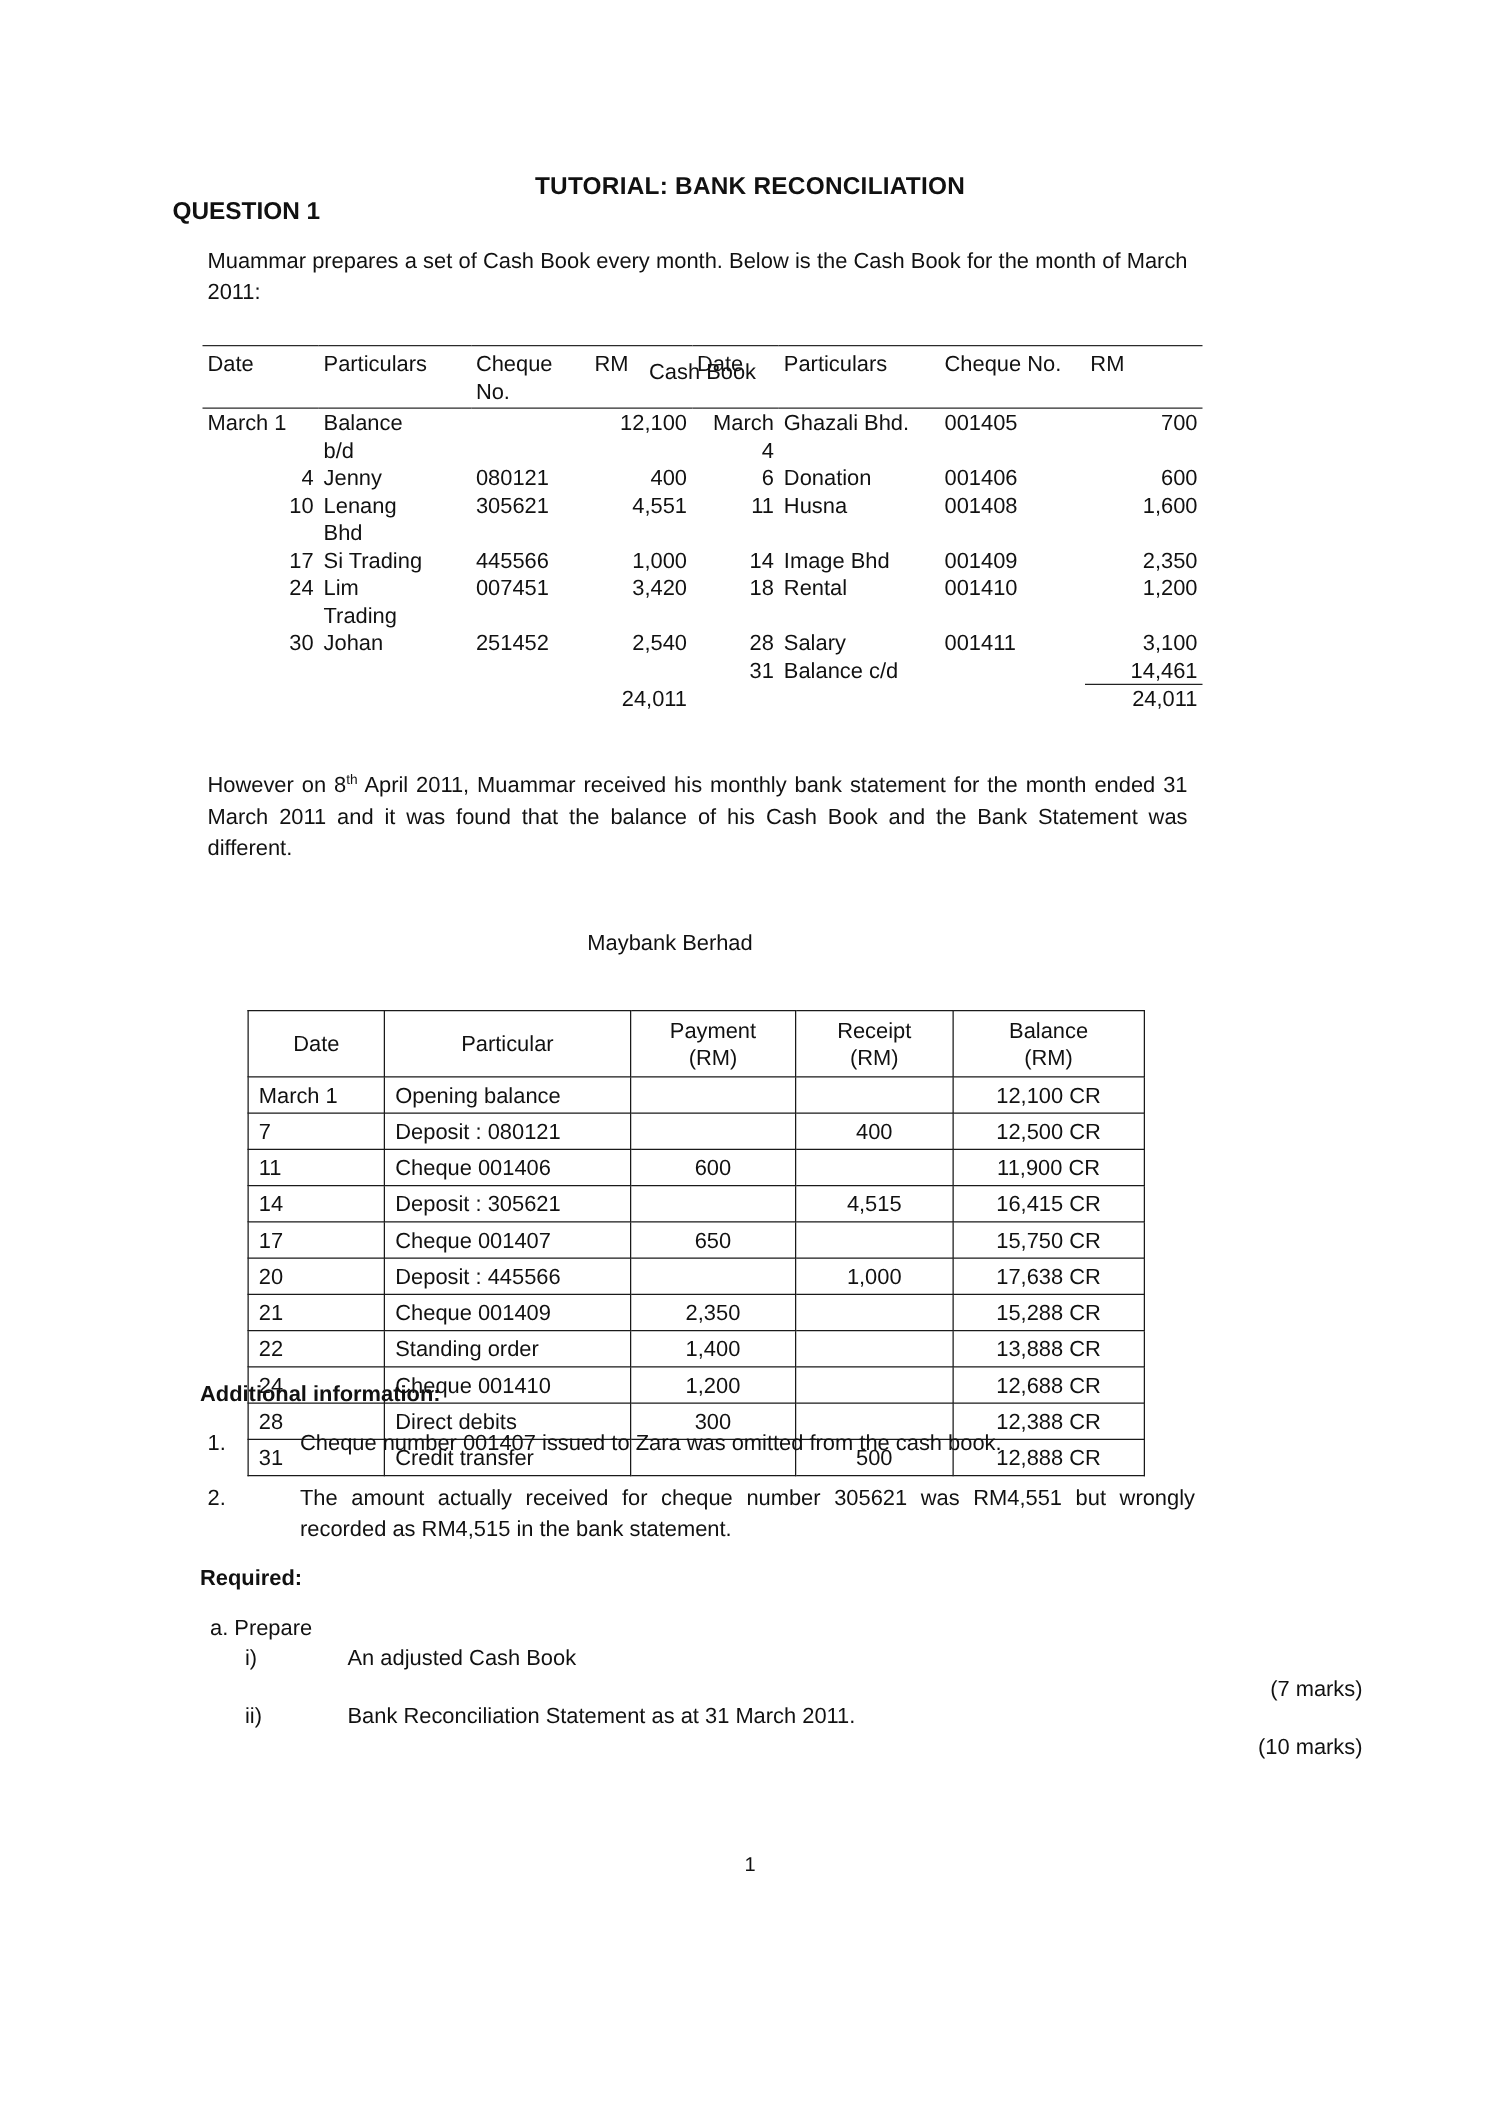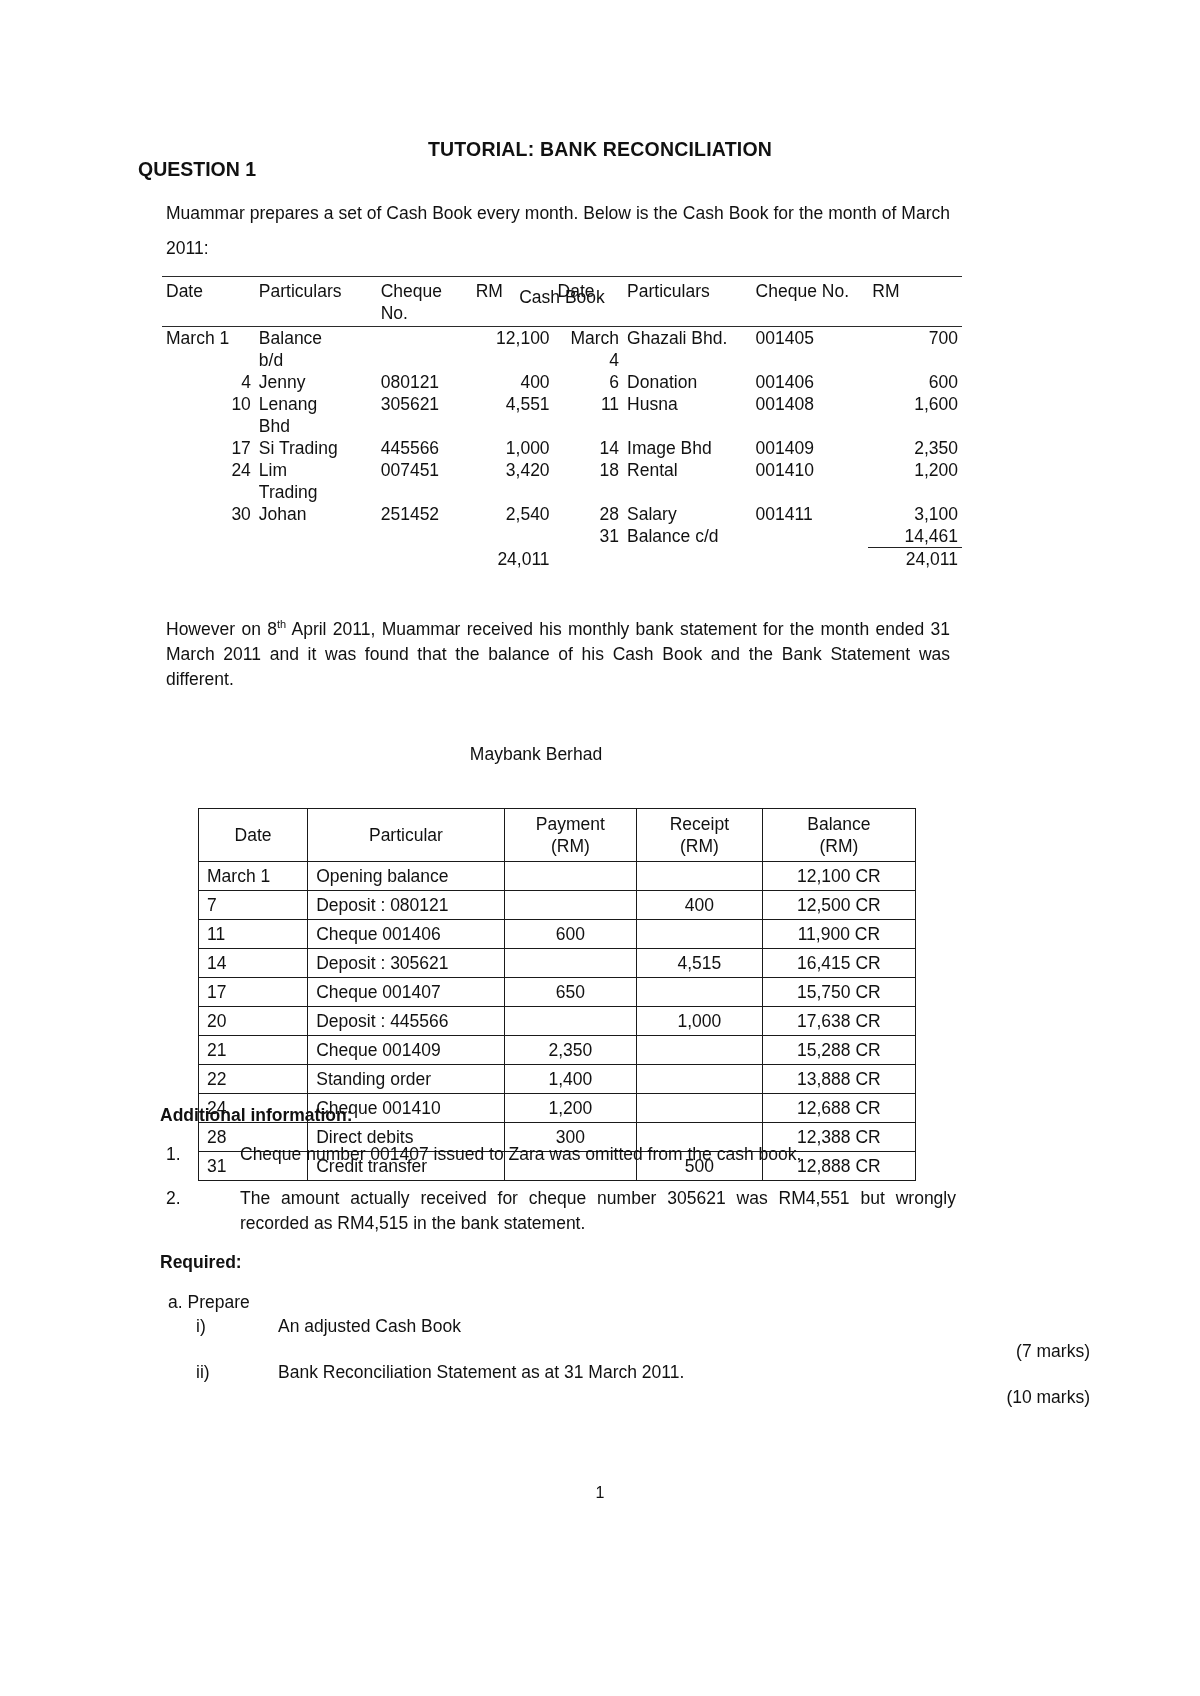--- a/index.html
+++ b/index.html
@@ -40,21 +40,21 @@
     left: 138px;
     font-size: 19.5px;
     font-weight: bold;
   }
   .intro-para {
     position: absolute;
     top: 196px;
     left: 166px;
     width: 784px;
     font-size: 17.5px;
-    line-height: 35px;
+    line-height: 25px;
     text-align: justify;
   }
 
   
   .cashbook-wrap {
     position: absolute;
     top: 258px;
     left: 162px;
     width: 800px;
   }

